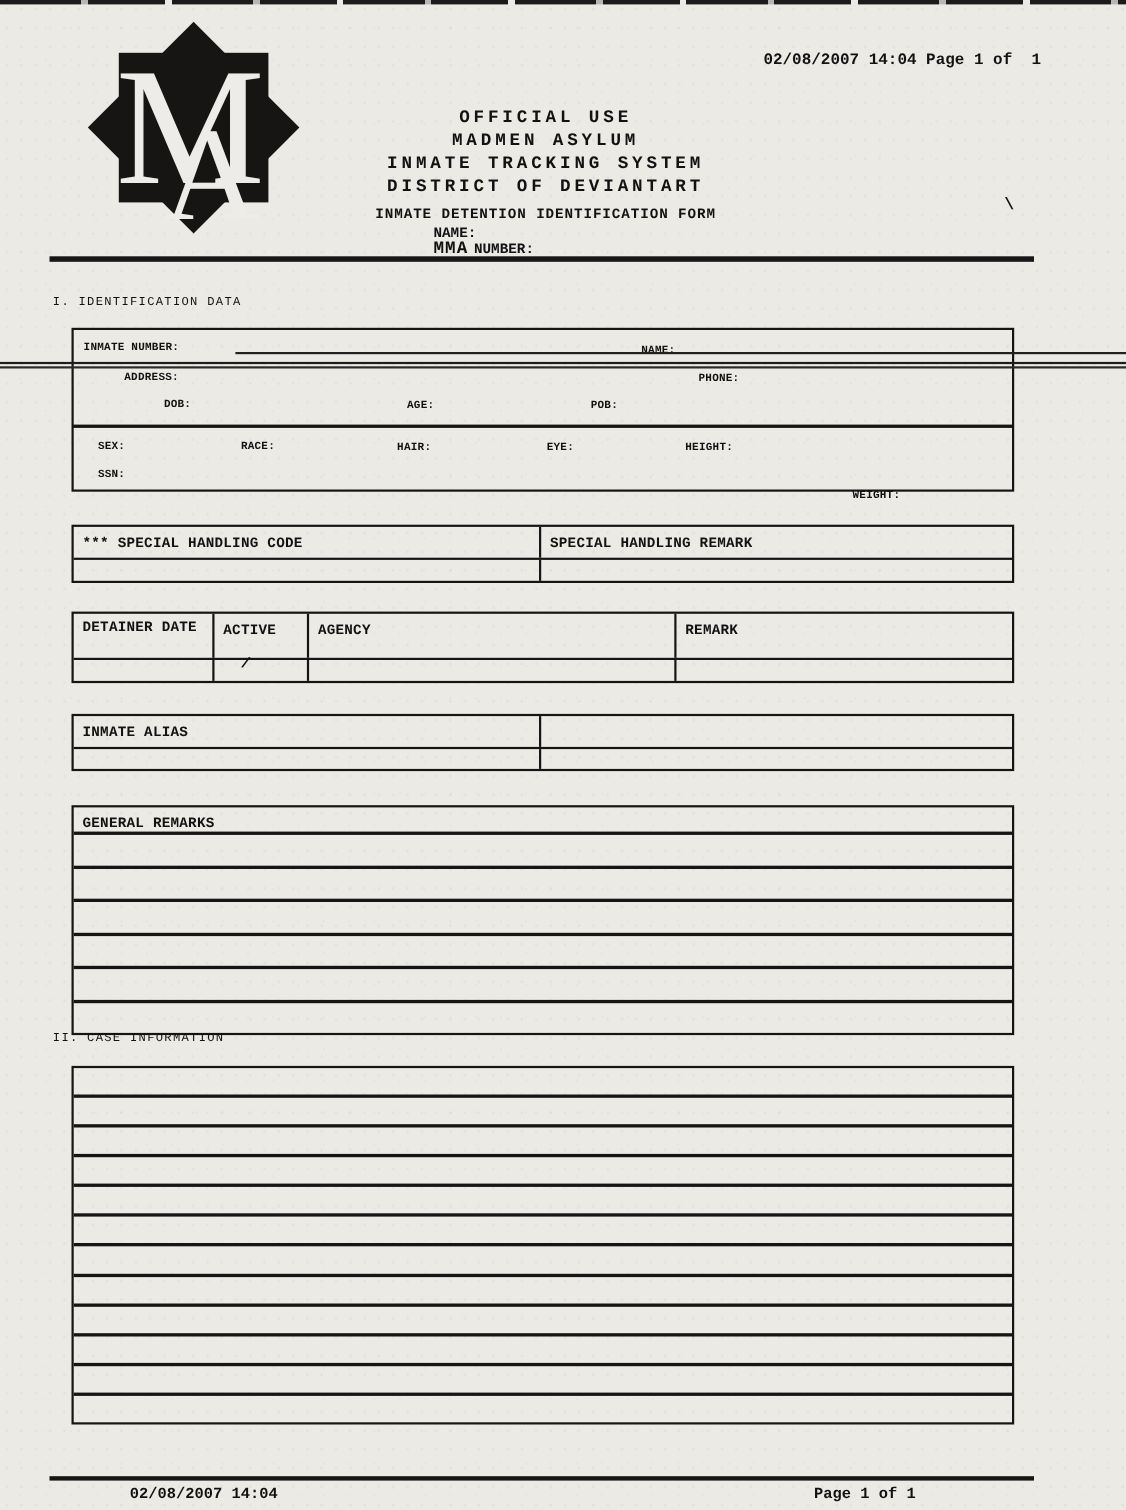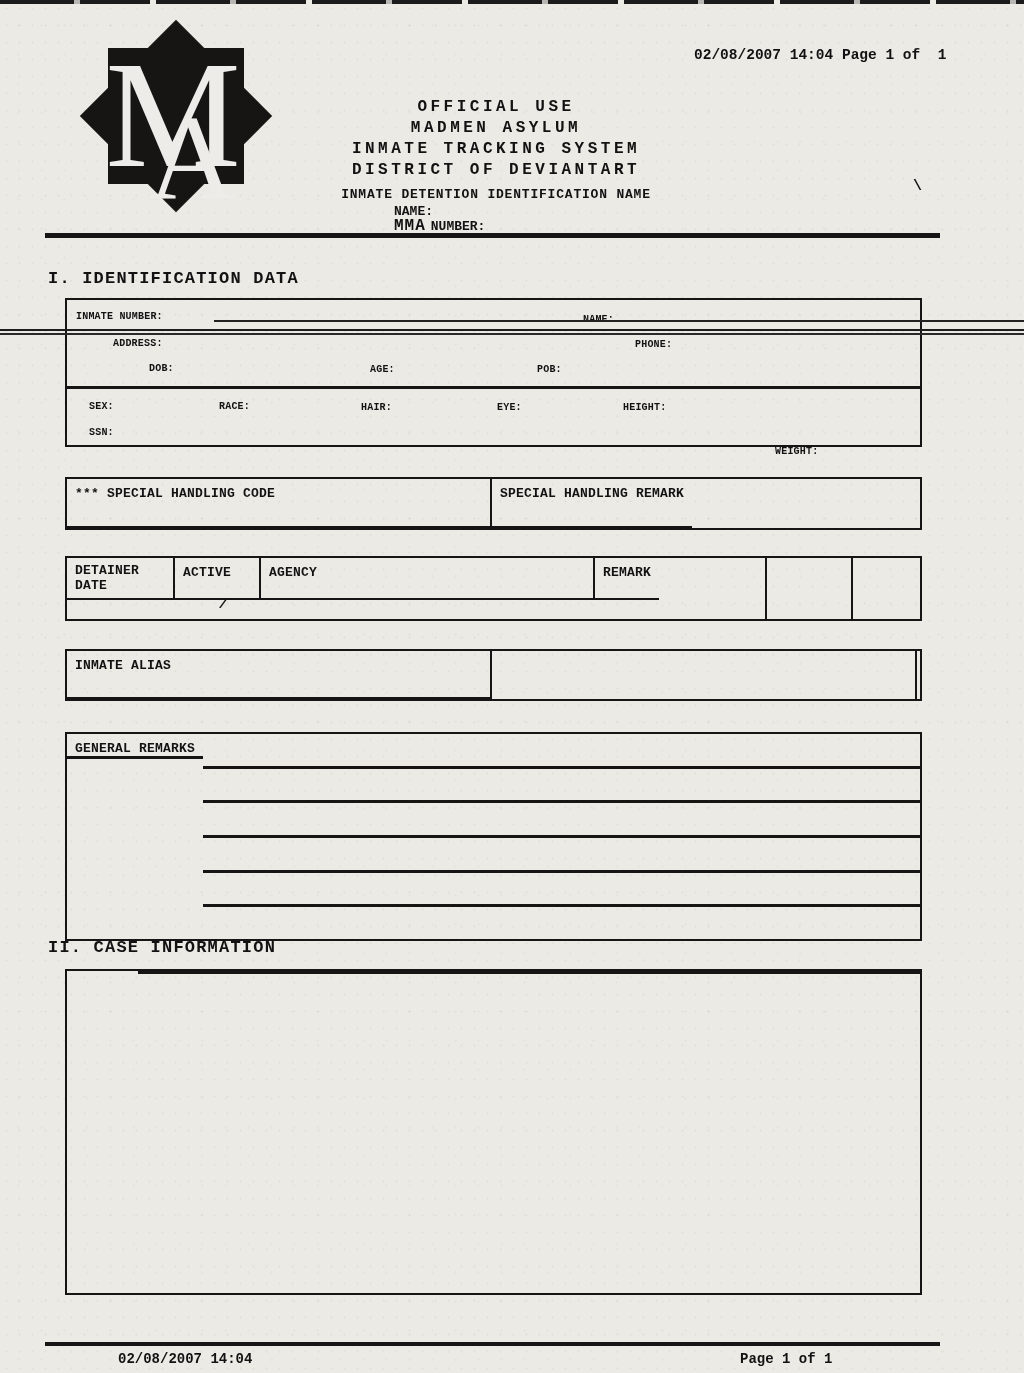--- a/index.html
+++ b/index.html
@@ -22,45 +22,45 @@
 
   
   .letterhead{top:97px;left:296px;width:400px;text-align:center;}
   .lh-line{font-weight:700;font-size:16px;letter-spacing:3.5px;line-height:21px;white-space:pre;}
   .lh-form-title{font-weight:700;font-size:13px;letter-spacing:.8px;line-height:19px;margin-top:4px;white-space:pre;}
   .lh-sub{text-align:left;padding-left:98px;font-weight:700;font-size:13px;line-height:15px;white-space:pre;}
   .lh-mma{font-size:16px;letter-spacing:1px;font-weight:700;}
   .lh-mma-num{font-size:13px;font-weight:700;margin-left:5px;}
   .head-rule{top:233px;left:45px;width:895px;height:5px;}
 
-  .sec-heading{position:absolute;font-weight:700;font-size:17px;letter-spacing:1.2px;white-space:pre;}
+  .sec-heading{position:absolute;font-weight:400;font-size:11px;letter-spacing:1.2px;white-space:pre;}
 
   
   .id-box{top:298px;left:65px;width:857px;height:149px;border:2.5px solid #151515;}
   .id-divider{left:-1px;right:-1px;top:86px;height:3px;position:absolute;background:#151515;}
 
   
   .art-a{top:320px;left:214px;width:810px;height:2px;background:#222;}
   .art-b{top:329px;left:0;width:1024px;height:2px;background:#1d1d1d;}
   .art-c{top:333px;left:0;width:1024px;height:2px;background:#2a2a2a;}
 
   
-  .tbl{position:absolute;left:65px;width:857px;border:2.5px solid #151515;display:flex;flex-direction:row;}
+  .tbl{position:absolute;left:65px;width:857px;border:2.5px solid #151515;display:flex;flex-direction:column;}
   .tbl-row{display:flex;flex:1;}
   .cell{padding:5px 8px;position:relative;}
   .v-split{border-right:2.5px solid #151515;}
   .hdr-sep{border-bottom:2.5px solid #151515;}
 
   .sh-tbl{top:477px;height:53px;}
   .sh-code{width:425px;}
   .sh-remark{flex:1;}
 
   .det-tbl{top:556px;height:65px;}
   .det-hdr{height:42px;flex:none;}
-  .det-c1{width:108px;line-height:15px;}
+  .det-c1{width:128px;line-height:15px;}
   .det-c2{width:86px;}
   .det-c3{width:334px;}
   .det-c4{flex:1;}
   .det-body{flex:1;}
 
   .al-tbl{top:649px;height:52px;}
 
   .gr-tbl{top:732px;height:209px;}
   .gr-hdr{height:25px;flex:none;border-bottom:3px solid #151515;}
   .gr-body{flex:1;display:flex;flex-direction:column;}
@@ -98,21 +98,21 @@
 
   <div class="abs print-hdr">02/08/2007 14:04 Page 1 of  1</div>
 
   <span class="abs mark-backslash">\</span>
 
   <div class="abs letterhead">
     <div class="lh-line">OFFICIAL USE</div>
     <div class="lh-line">MADMEN ASYLUM</div>
     <div class="lh-line">INMATE TRACKING SYSTEM</div>
     <div class="lh-line">DISTRICT OF DEVIANTART</div>
-    <div class="lh-form-title">INMATE DETENTION IDENTIFICATION NAME</div>
+    <div class="lh-form-title">INMATE DETENTION IDENTIFICATION FORM</div>
     <div class="lh-sub">NAME:</div>
     <div class="lh-sub"><span class="lh-mma">MMA</span><span class="lh-mma-num">NUMBER:</span></div>
   </div>
 
   <div class="abs head-rule ink"></div>
 
   <div class="sec-heading" style="top:269px;left:48px;">I. IDENTIFICATION DATA</div>
 
   <div class="abs id-box">
     <span class="lbl" style="top:11px;left:9px;">INMATE NUMBER:</span>

